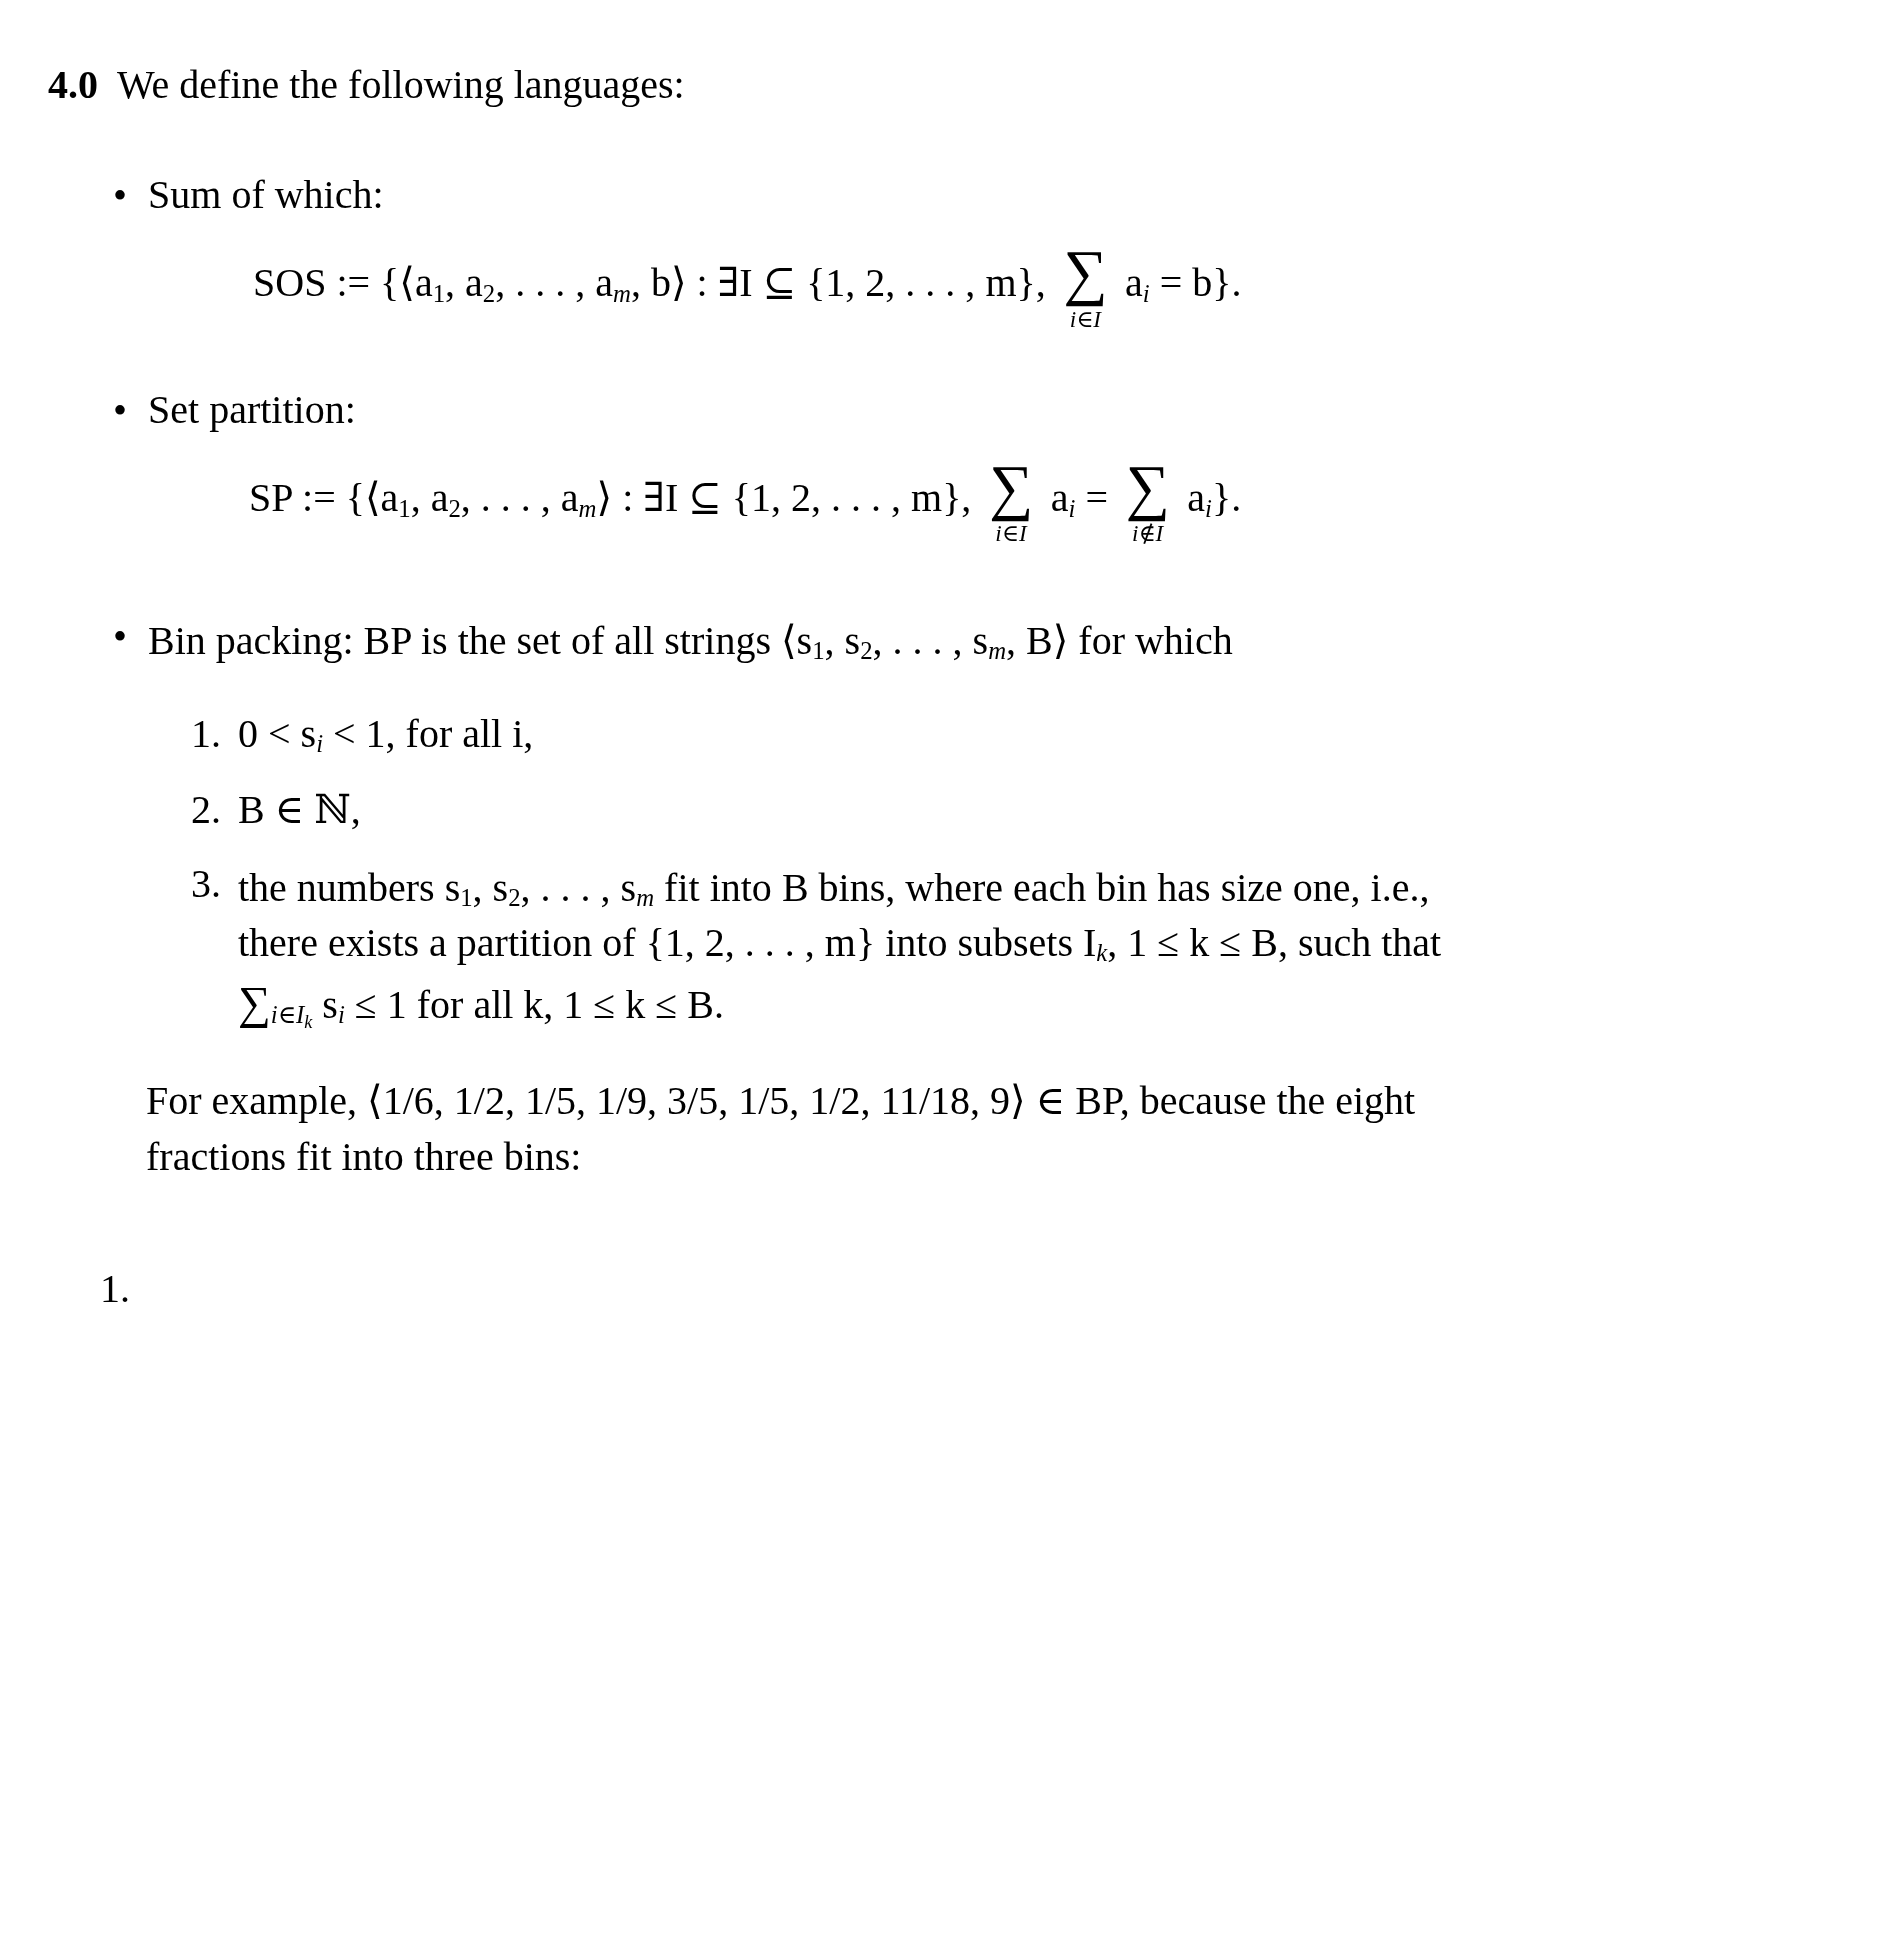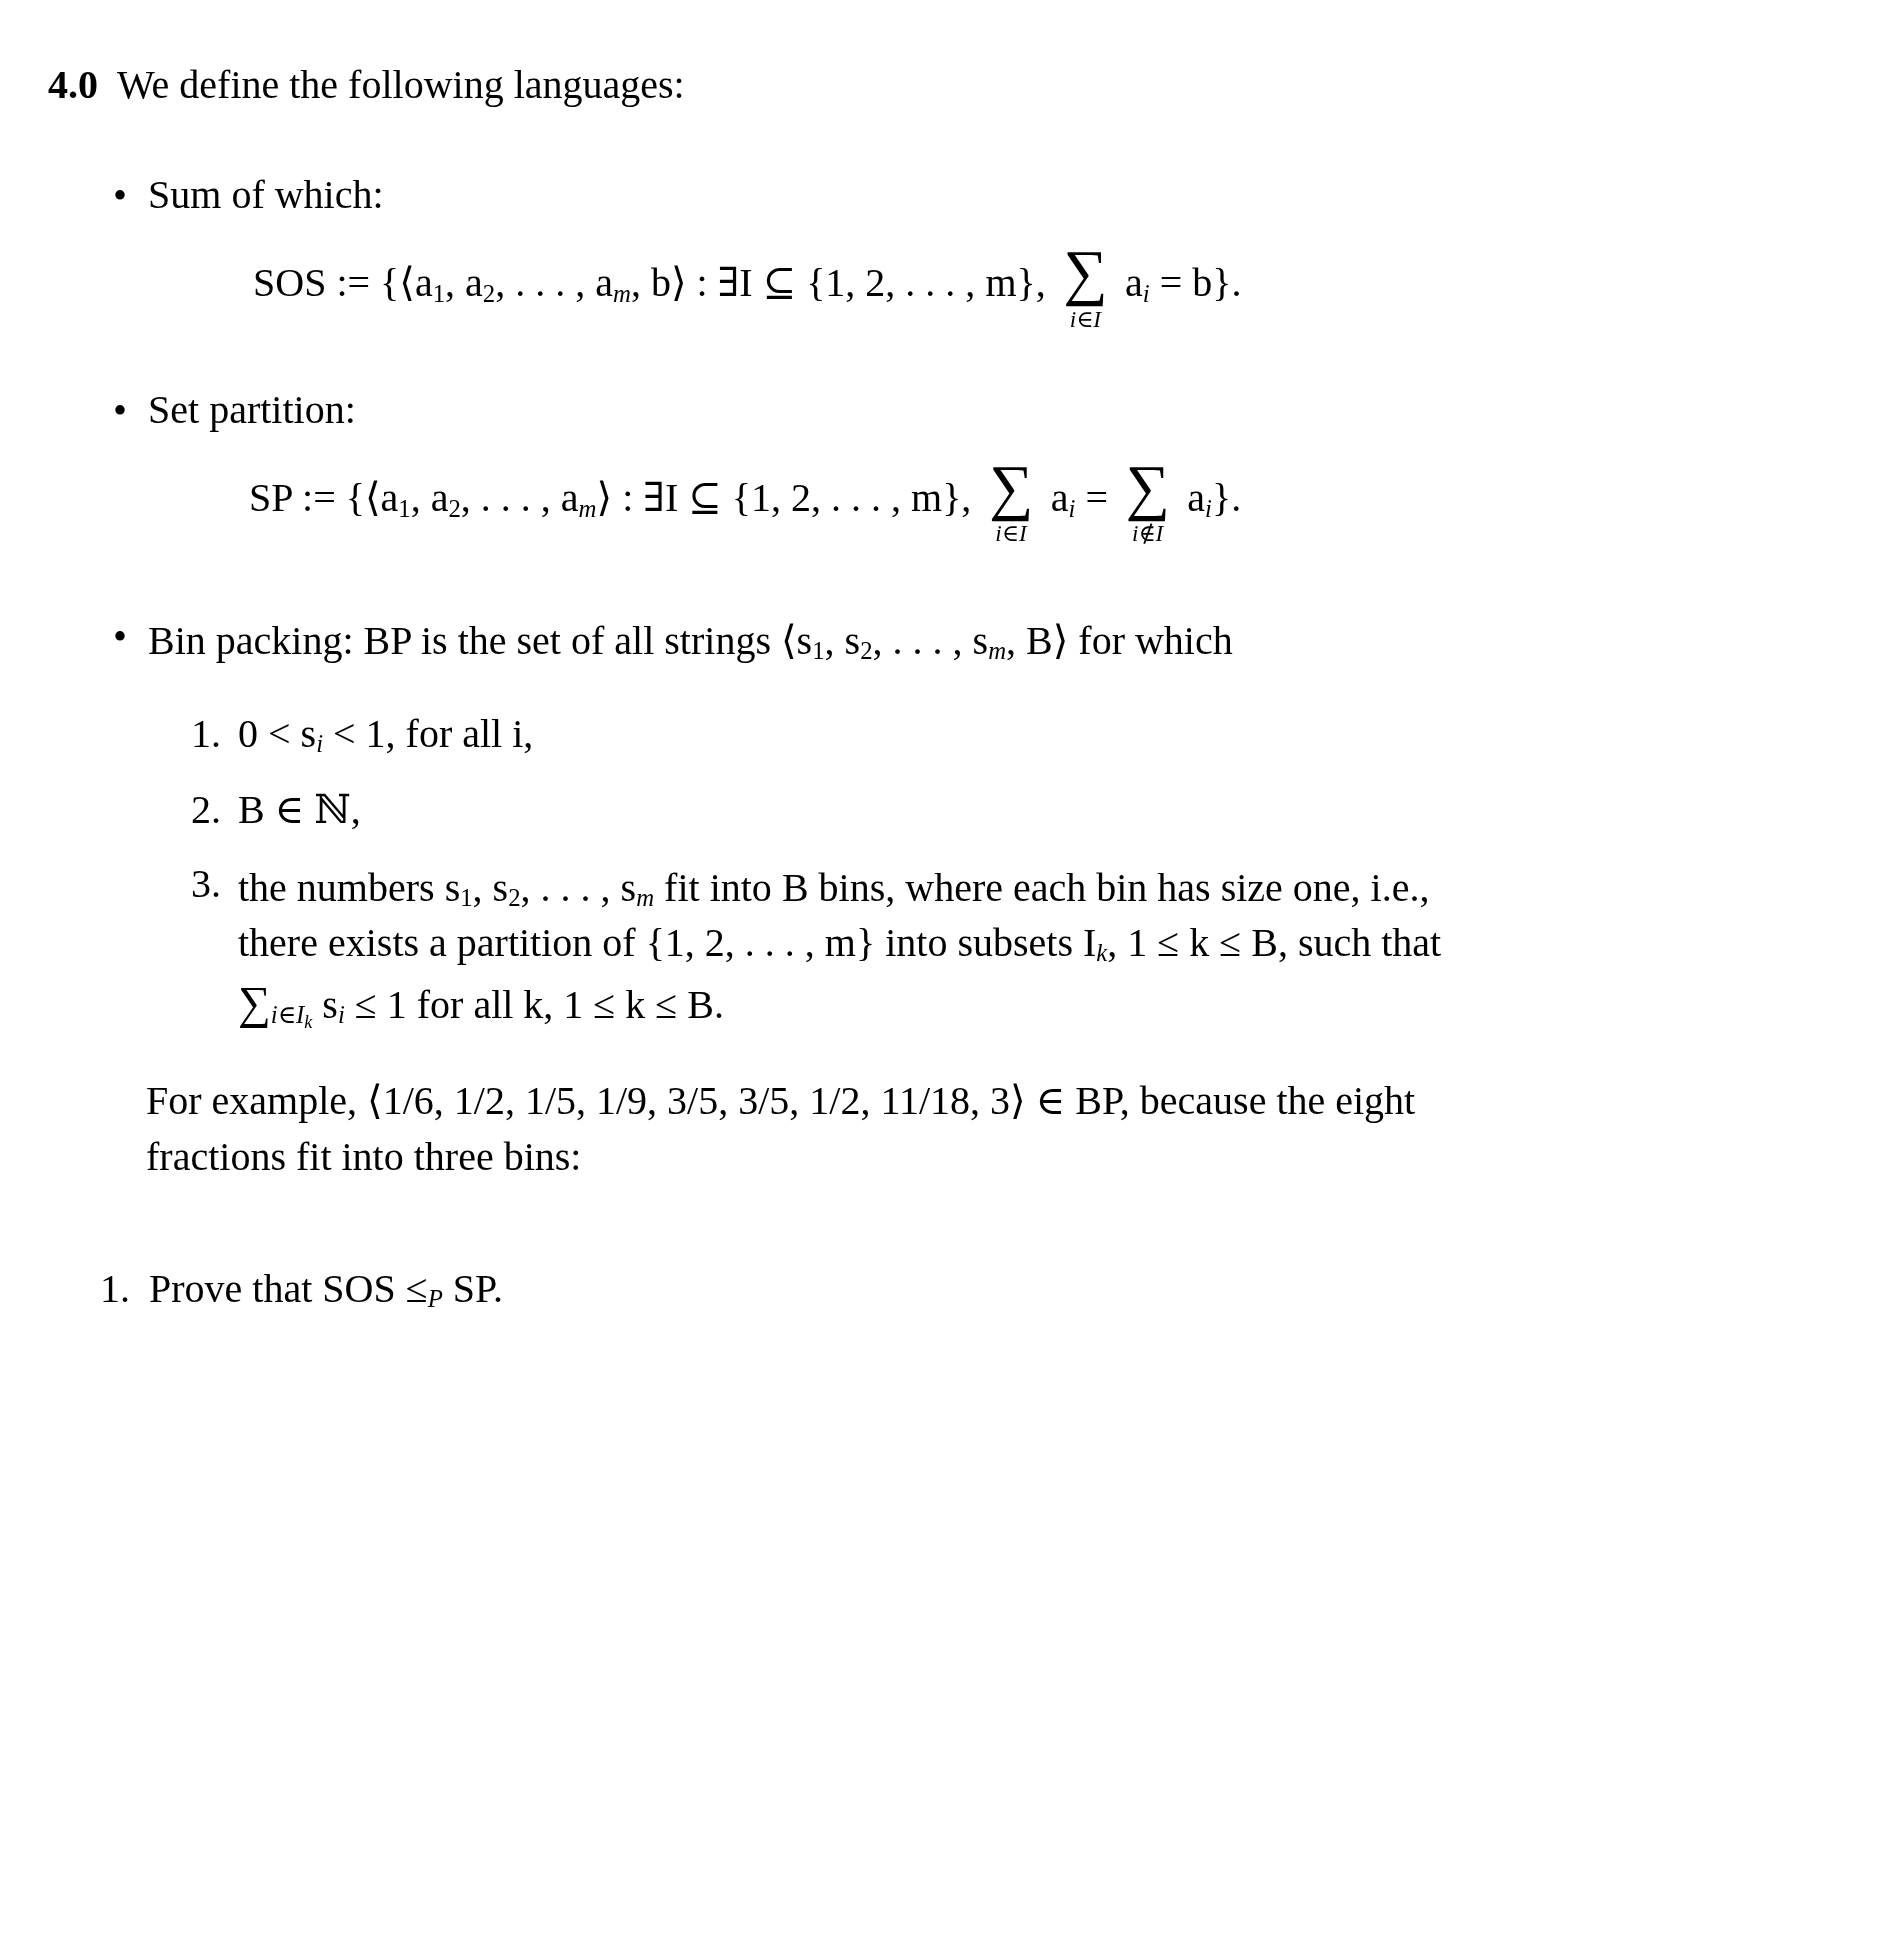--- a/index.html
+++ b/index.html
@@ -96,22 +96,21 @@
   <div class="sub-item sub-item-2">
     <span class="num">2.</span>
     <span class="seg-wrap"><span class="seg-it">B</span><span class="seg-rm"> ∈ ℕ,</span></span>
   </div>
 
   <div class="sub-item sub-item-3">
     <span class="num">3.</span>
     <span class="seg-wrap"><span class="seg-rm">the numbers </span><span class="seg-it">s</span><span class="seg-sub">1</span><span class="seg-rm">, </span><span class="seg-it">s</span><span class="seg-sub">2</span><span class="seg-rm">, . . . , </span><span class="seg-it">s</span><span class="seg-subit">m</span><span class="seg-rm"> fit into </span><span class="seg-it">B</span><span class="seg-rm"> bins, where each bin has size one, i.e., there exists a partition of {1, 2, . . . , </span><span class="seg-it">m</span><span class="seg-rm">} into subsets </span><span class="seg-it">I</span><span class="seg-subit">k</span><span class="seg-rm">, 1 ≤ </span><span class="seg-it">k</span><span class="seg-rm"> ≤ </span><span class="seg-it">B</span><span class="seg-rm">, such that </span><span class="seg-isum">∑</span><span class="seg-subit">i∈I</span><span class="seg-sub2">k</span><span class="seg-rm"> </span><span class="seg-it">s</span><span class="seg-subit">i</span><span class="seg-rm"> ≤ 1 for all </span><span class="seg-it">k</span><span class="seg-rm">, 1 ≤ </span><span class="seg-it">k</span><span class="seg-rm"> ≤ </span><span class="seg-it">B</span><span class="seg-rm">.</span></span>
   </div>
 
-  <div class="example"><span class="seg-rm">For example, ⟨1/6, 1/2, 1/5, 1/9, 3/5, 3/5, 1/2, 11/18, 3⟩ ∈ </span><span class="seg-it">BP</span><span class="seg-rm">, because the eight fractions fit into three bins:</span></div>
+  <div class="example"><span class="seg-rm">For example, ⟨1/6, 1/2, 1/5, 1/9, 3/5, 1/5, 1/2, 11/18, 9⟩ ∈ </span><span class="seg-it">BP</span><span class="seg-rm">, because the eight fractions fit into three bins:</span></div>
 
 
   <div class="task-row">
     <span class="num">1.</span>
-    <span><span class="seg-rm">Prove that </span><span class="seg-it">SOS</span><span class="seg-rm"> ≤</span><span class="seg-subit">P</span><span class="seg-rm"> </span><span class="seg-it">SP</span><span class="seg-rm">.</span></span>
   </div>
 
 </div>
 
 
 </body></html>

